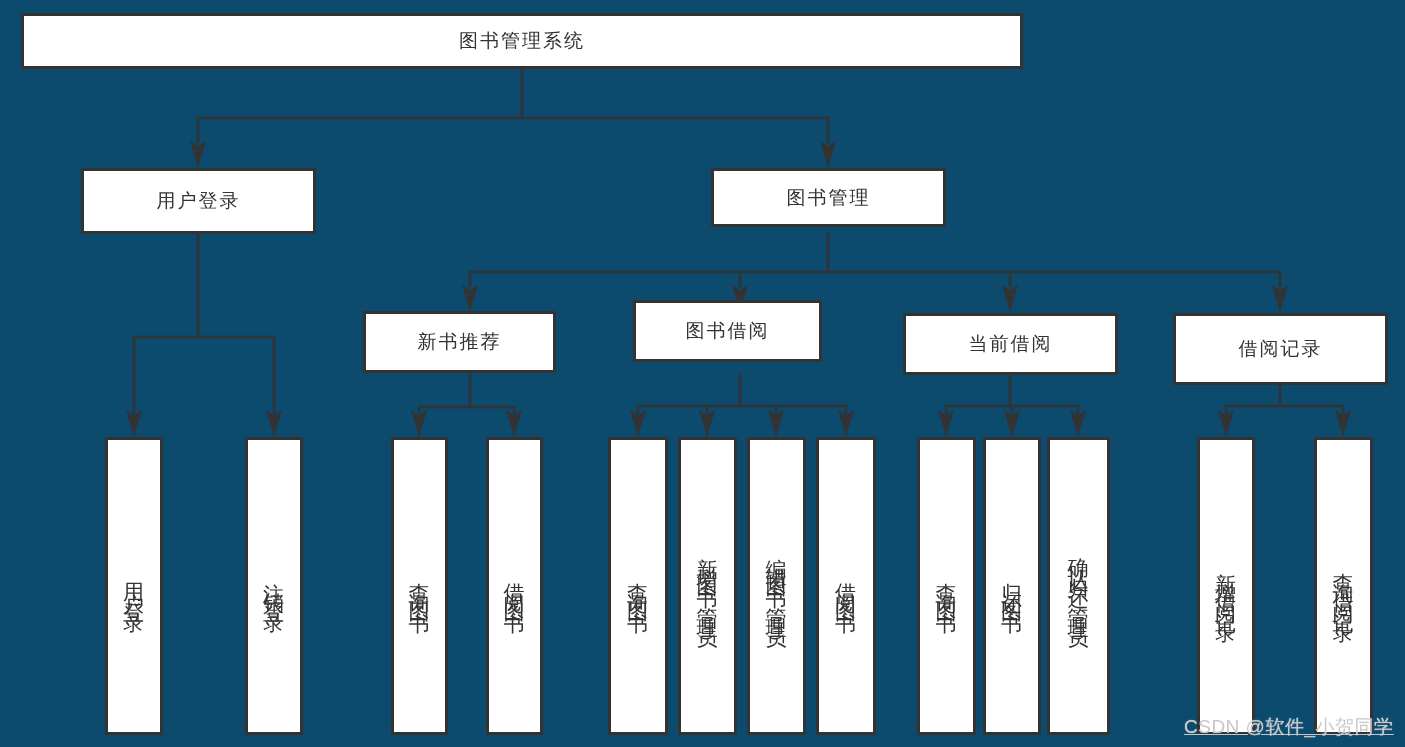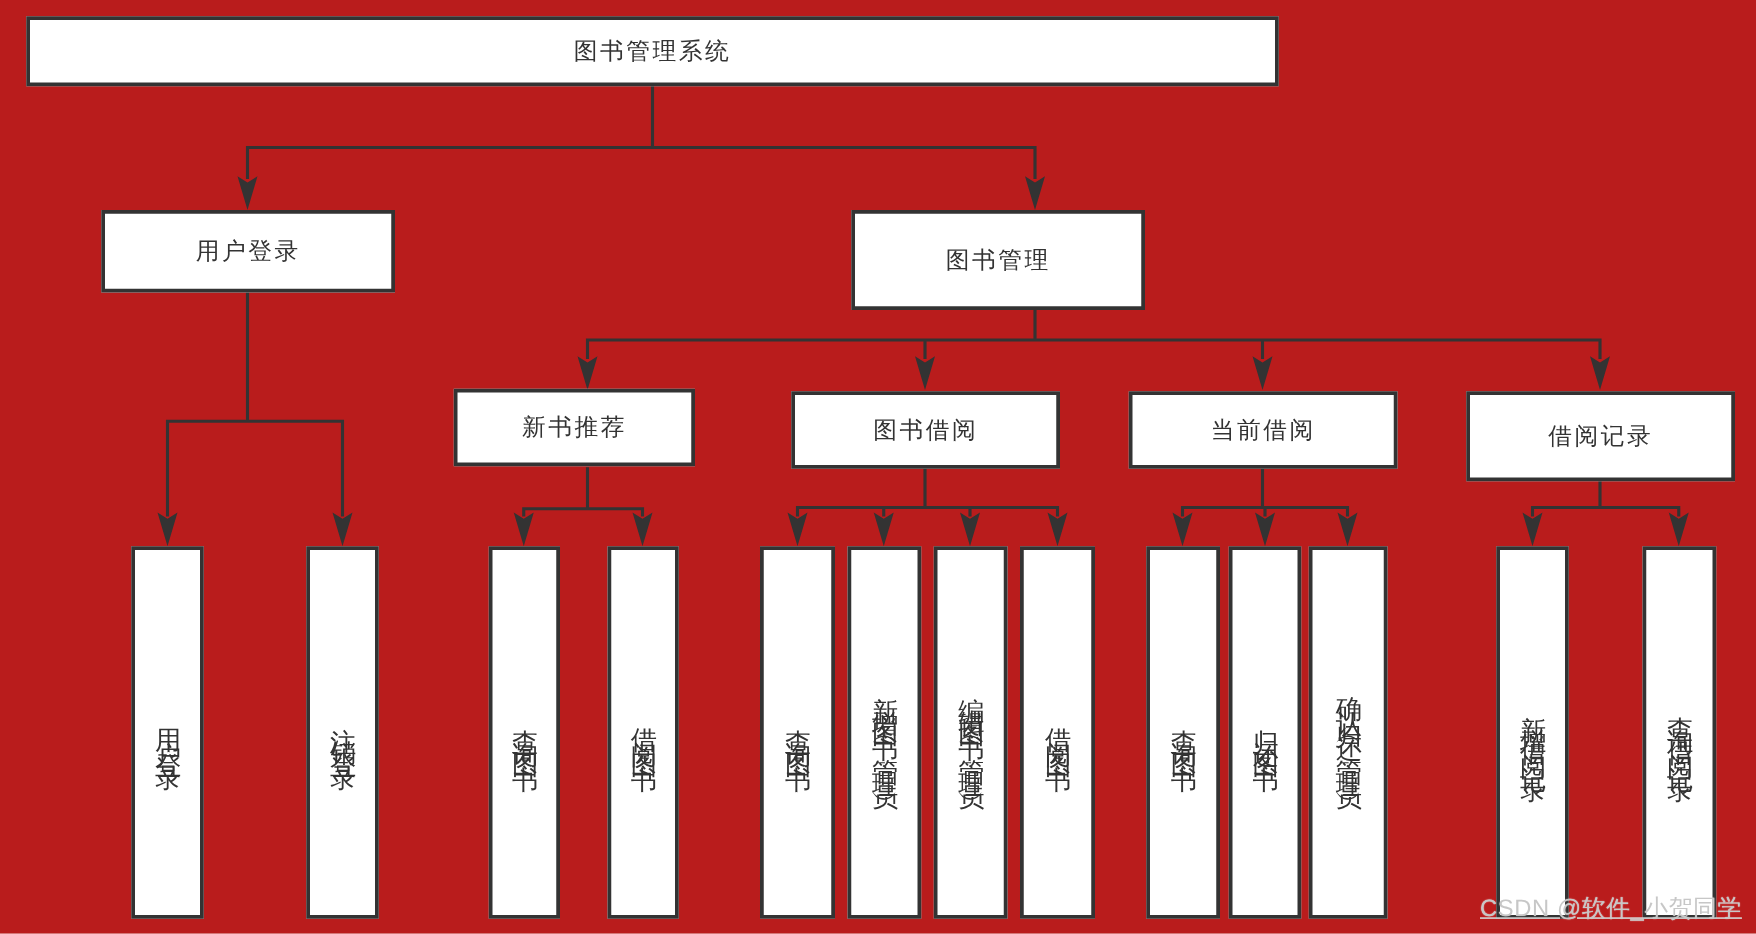--- a/index.html
+++ b/index.html
@@ -1,20 +1,20 @@
 <!DOCTYPE html>
 <html><head>
 <meta charset="utf-8">
 <style>
   html, body { margin: 0; padding: 0; background: #ffffff; }
   .stage {
     position: relative;
     width: 1405px;
     height: 747px;
-    background: #b91c1c;
+    background: #0c4a6e;
     overflow: hidden;
     font-family: "Liberation Sans", sans-serif;
     text-align: right;
   }
   .wires {
     position: absolute;
     left: 0; top: 0;
     width: 1405px; height: 747px;
   }
   .node {
@@ -91,28 +91,28 @@
     </g>
   </svg>
 
   <div class="node h" style="left:21px;top:13px;width:1002px;height:56px">
     <span class="lbl">图书管理系统</span>
   </div>
 
   <div class="node h" style="left:81px;top:168px;width:235px;height:66px">
     <span class="lbl">用户登录</span>
   </div>
-  <div class="node h" style="left:681px;top:168px;width:235px;height:80px">
+  <div class="node h" style="left:711px;top:168px;width:235px;height:59px">
     <span class="lbl">图书管理</span>
   </div>
 
   <div class="node h" style="left:363px;top:311px;width:193px;height:62px">
     <span class="lbl">新书推荐</span>
   </div>
-  <div class="node h" style="left:633px;top:313px;width:215px;height:62px">
+  <div class="node h" style="left:633px;top:300px;width:189px;height:62px">
     <span class="lbl">图书借阅</span>
   </div>
   <div class="node h" style="left:903px;top:313px;width:215px;height:62px">
     <span class="lbl">当前借阅</span>
   </div>
   <div class="node h" style="left:1173px;top:313px;width:215px;height:72px">
     <span class="lbl">借阅记录</span>
   </div>
 
   <div class="node v" style="left:105px;top:437px;width:58px;height:298px">

